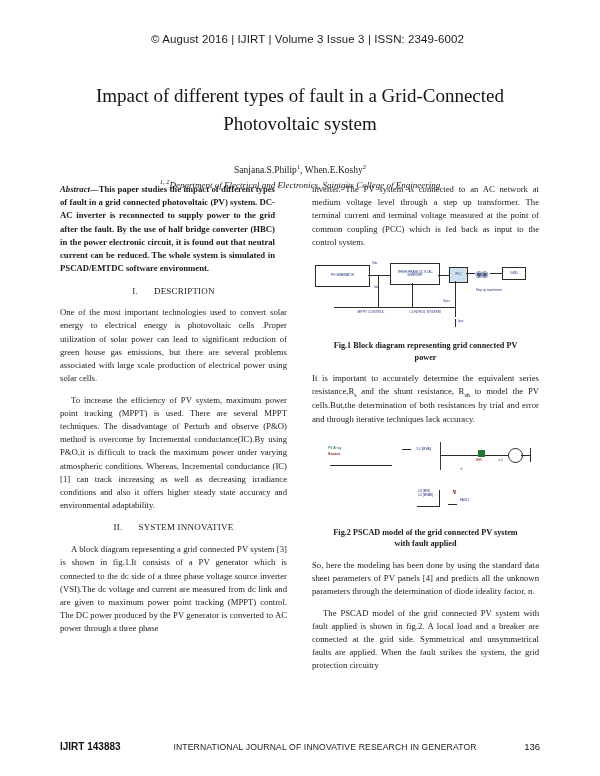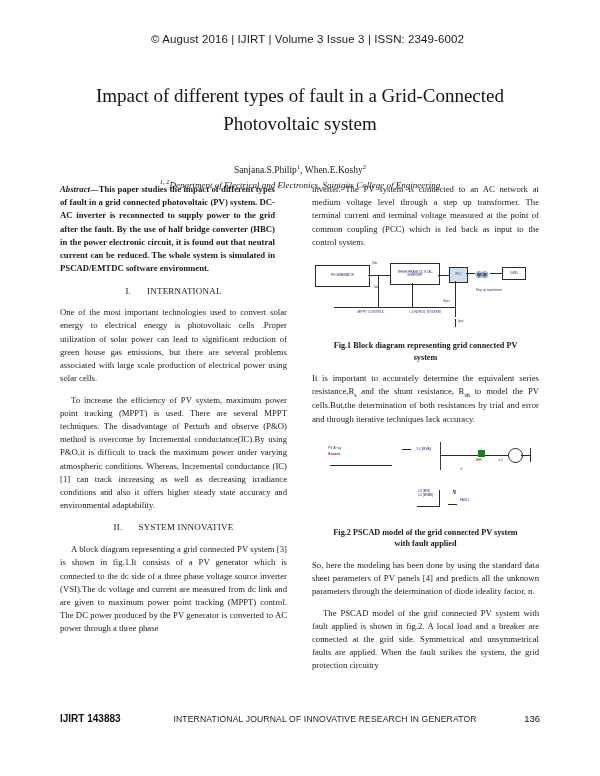--- a/index.html
+++ b/index.html
@@ -165,21 +165,21 @@
     width: 227px;
     height: 88px;
   }
   .wire { position: absolute; background: #2b2b2b; }
   .bus { position: absolute; background: #3a3a3a; }
 
   
   .footer {
     position: absolute;
     left: 60px;
-    bottom: 52px;
+    bottom: 24px;
     width: 480px;
     display: flex;
     align-items: baseline;
     font-family: "Liberation Sans", "DejaVu Sans", sans-serif;
     gap: 12px;
   }
   .footer-code {
     font-size: 10px;
     font-weight: bold;
     width: 96px;
@@ -222,21 +222,21 @@
   <div class="columns">
 
     <div class="col">
 
       <p class="bold-par">
         <span class="lead-italic">Abstract—</span><span>This paper studies the impact of different types of fault in a grid connected photovoltaic (PV) system. DC-AC inverter is reconnected to supply power to the grid after the fault. By the use of half bridge converter (HBC) in the power electronic circuit, it is found out that neutral current can be reduced. The whole system is simulated in PSCAD/EMTDC software environment.</span>
       </p>
 
 
       <div class="section-head">
-        <span class="num">I.</span><span>INTERNATIONAL</span>
+        <span class="num">I.</span><span>DESCRIPTION</span>
       </div>
 
       <p class="body-par noindent">One of the most important technologies used to convert solar energy to electrical energy is photovoltaic cells .Proper utilization of solar power can lead to significant reduction of green house gas emissions, but there are several problems associated with large scale production of electrical power using solar cells.</p>
       <p class="body-par">To increase the efficiency of PV system, maximum power point tracking (MPPT) is used. There are several MPPT techniques. The disadvantage of Perturb and observe (P&amp;O) method is overcome by Incremental conductance(IC).By using P&amp;O,it is difficult to track the maximum power under varying atmospheric conditions. Whereas, Incremental conductance (IC) [1] can track increasing as well as decreasing irradiance conditions and also it offers higher steady state accuracy and environmental adaptability.</p>
 
       <div class="section-head">
         <span class="num">II.</span><span>SYSTEM INNOVATIVE</span>
       </div>
 
       <p class="body-par">A block diagram representing a grid connected PV system [3] is shown in fig.1.It consists of a PV generator which is connected to the dc side of a three phase voltage source inverter (VSI).The dc voltage and current are measured from dc link and are given to maximum power point tracking (MPPT) control. The DC power produced by the PV generator is converted to AC power through a three phase</p>
@@ -277,21 +277,21 @@
           <div class="flabel" style="left:131px; top:42px;">Vpcc</div>
           <div class="flabel" style="left:146px; top:62px;">Ipcc</div>
 
           <div class="underline-lbl" style="left:30px; top:53px; width:58px;">MPPT CONTROL</div>
           <div class="underline-lbl" style="left:92px; top:53px; width:42px;">CONTROL SYSTEM</div>
         </div>
       </div>
 
       <div class="fig-caption">
         <span>Fig.1 Block diagram representing grid connected PV</span><br>
-        <span>system</span>
+        <span>power</span>
       </div>
 
       <p class="body-par noindent"><span>It is important to accurately determine the equivalent series resistance,R</span><sub>s</sub><span> and the shunt resistance, R</span><sub>sh</sub><span> to model the PV cells.But,the determination of both resistances by trial and error and through iterative techniques lack accuracy.</span></p>
 
       <div class="figure-box">
         <div class="fig2">
 
           <div class="flabel" style="left:16px; top:12px; color:#1c6b2e; font-size:3.4px;">PV Array</div>
           <div class="flabel" style="left:16px; top:18px; color:#8a2020; font-size:3.6px; font-weight:bold;">Source</div>
 

